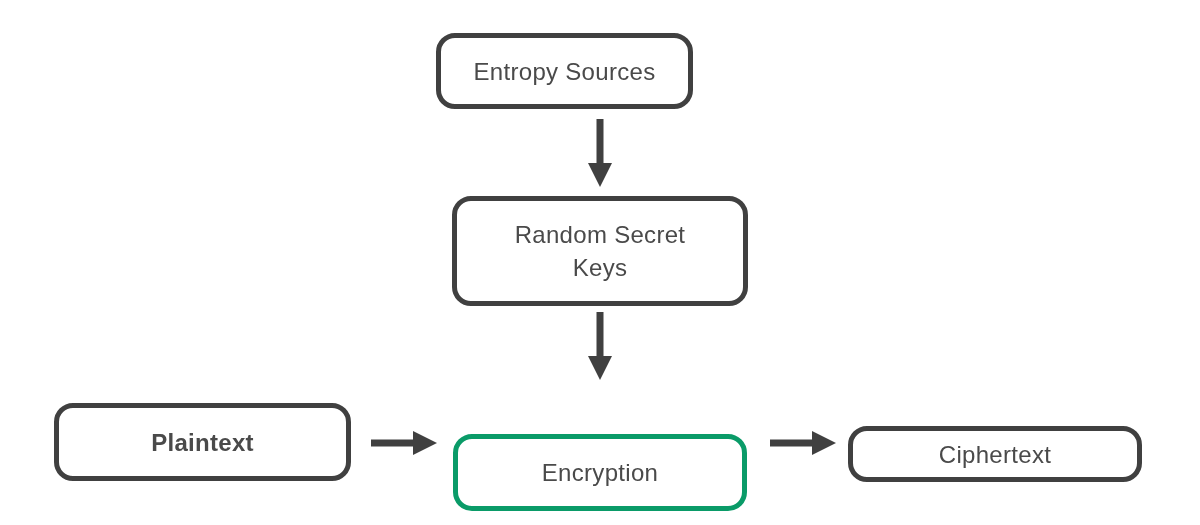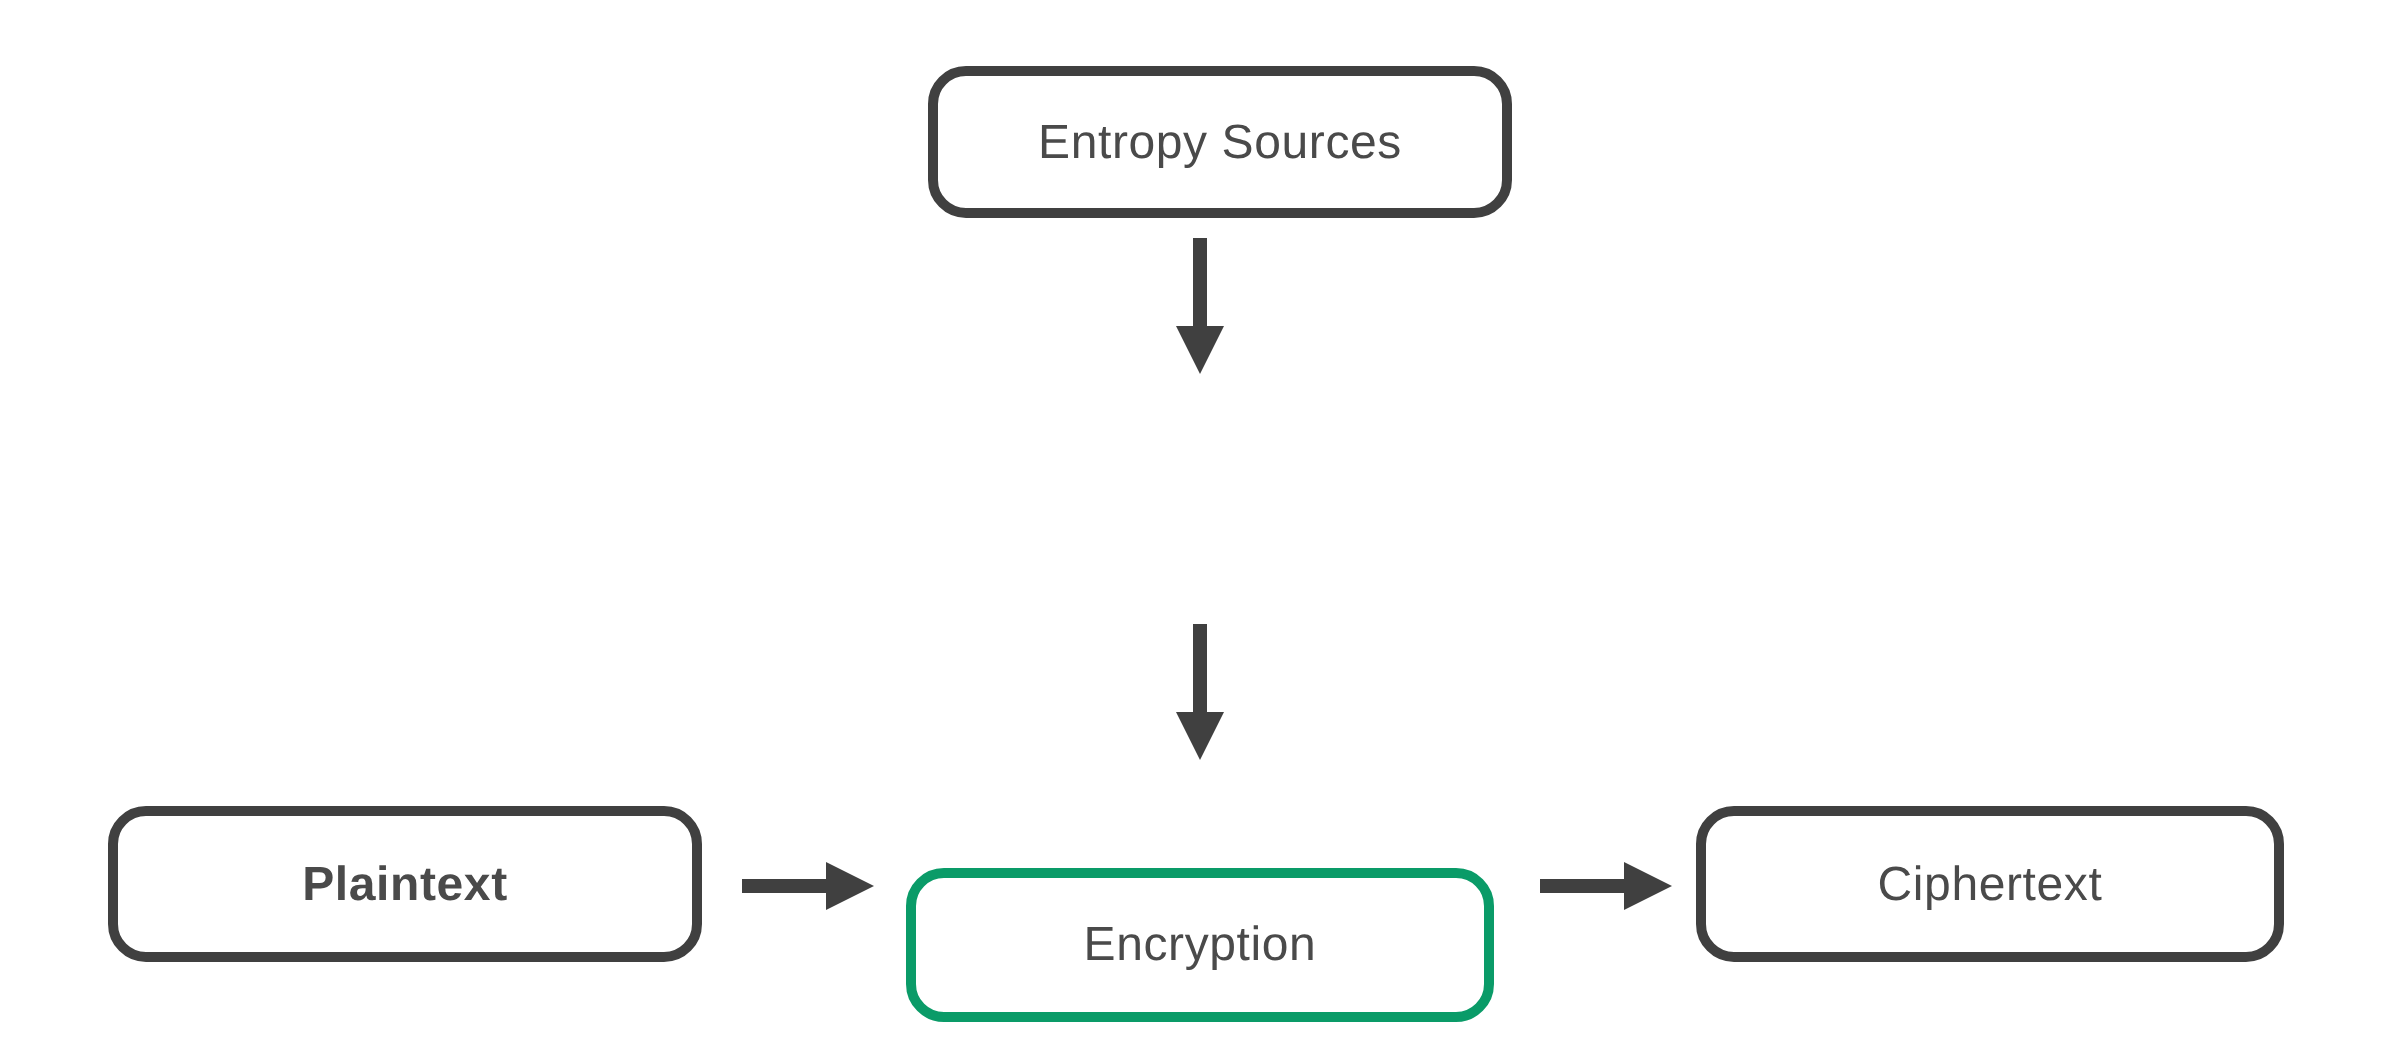--- a/index.html
+++ b/index.html
@@ -27,45 +27,48 @@
     text-align: center;
     font-size: 24px;
     line-height: 33px;
     color: var(--node-text, #4a4a4a);
     letter-spacing: 0.3px;
   }
   .node.highlight {
     border-color: var(--highlight-border, #0a9b68);
     margin-top: 30px;
   }
-  .node-entropy    { left: 464px; top: 33px;  width: 292px; height: 76px; }
+  .node-entropy    { left: 436px; top: 33px;  width: 257px; height: 76px; }
   .node-keys       { left: 452px; top: 196px; width: 296px; height: 110px; }
   .node-keys .node-label { max-width: 210px; }
   .node-plaintext  { left: 54px;  top: 403px; width: 297px; height: 78px; font-weight: bold; }
   .node-encryption { left: 453px; top: 404px; width: 294px; height: 77px; }
-  .node-ciphertext { left: 848px; top: 403px; width: 294px; height: 78px; }
+  .node-ciphertext { left: 848px; top: 426px; width: 294px; height: 56px; }
 
   .arrow {
     position: absolute;
     color: var(--arrow, #404040);
   }
   .arrow-v1 { left: 586px; top: 119px; }
   .arrow-v2 { left: 586px; top: 312px; }
   .arrow-h1 { left: 371px; top: 429px; }
   .arrow-h2 { left: 770px; top: 429px; }
 </style>
 </head>
 <body>
 
 <div class="canvas">
 
   <div class="node node-entropy">
     <span class="node-label">Entropy Sources</span>
   </div>
 
+  <div class="node node-keys">
+    <span class="node-label">Random Secret Keys</span>
+  </div>
 
   <div class="node node-plaintext">
     <span class="node-label">Plaintext</span>
   </div>
 
   <div class="node highlight node-encryption">
     <span class="node-label">Encryption</span>
   </div>
 
   <div class="node node-ciphertext">

